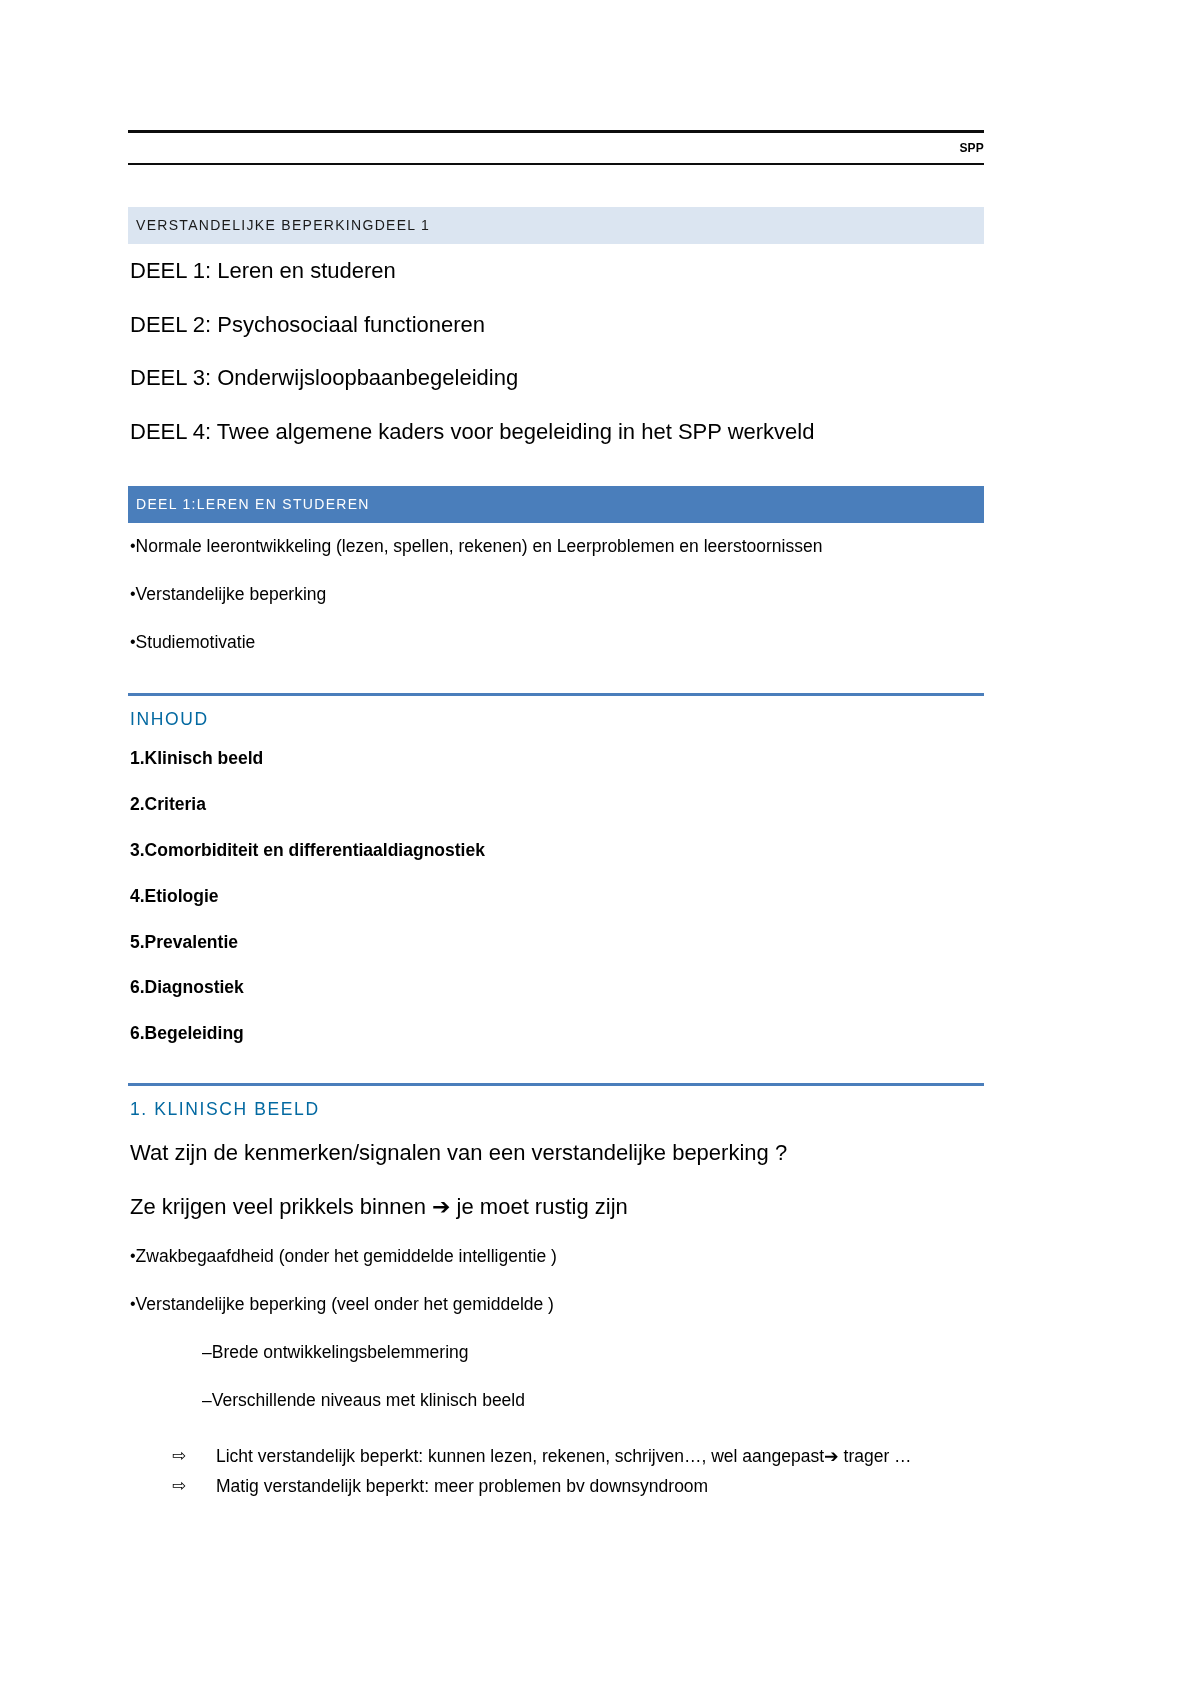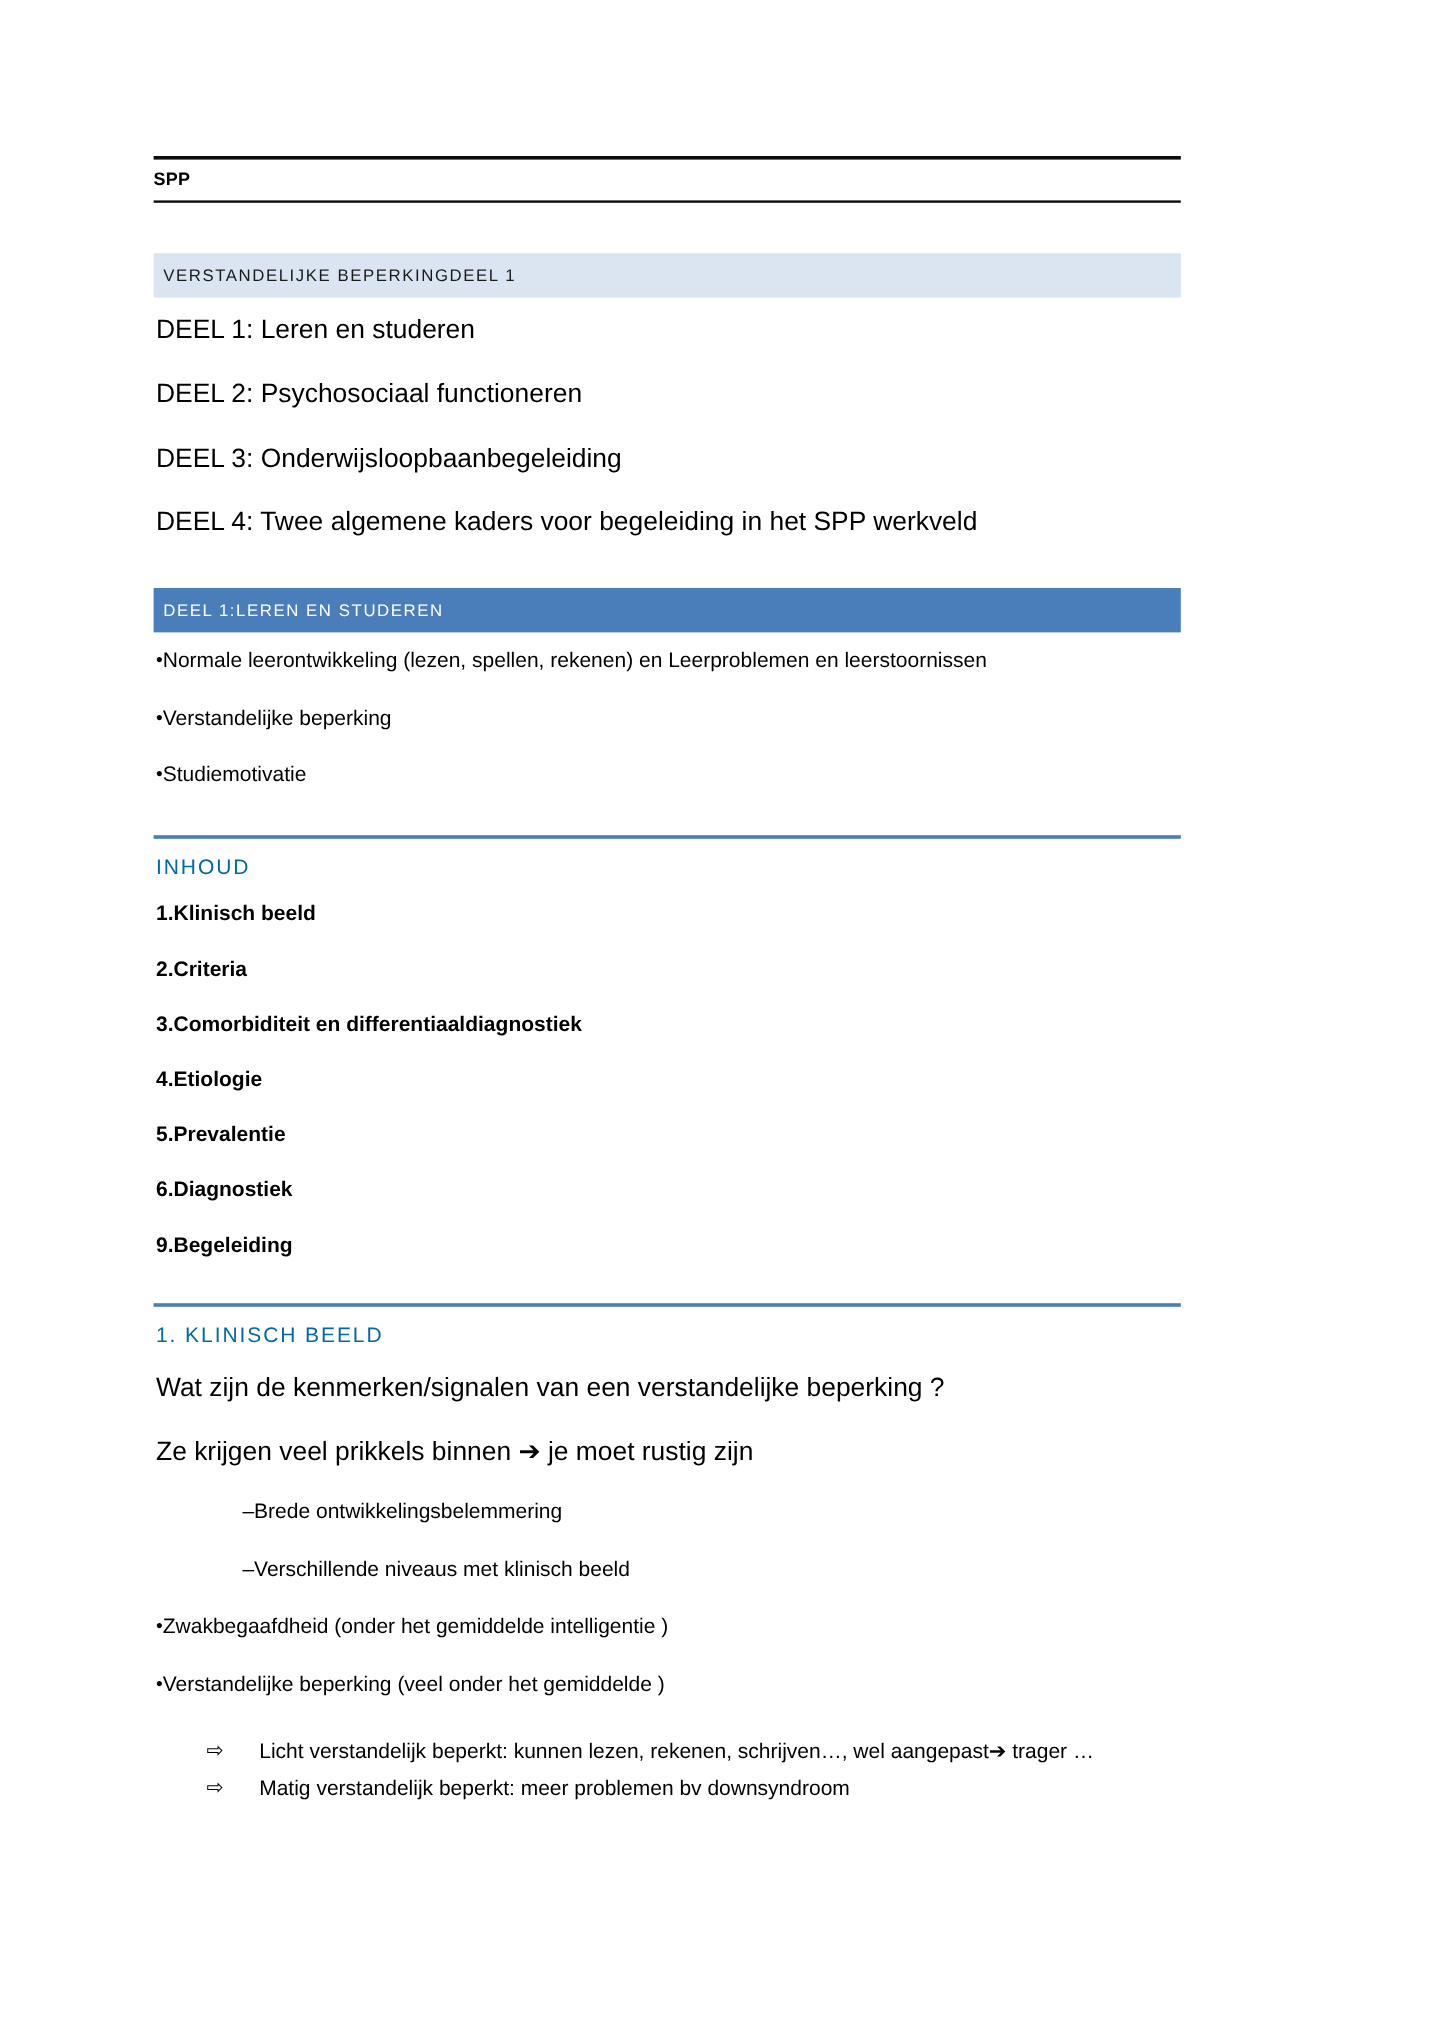--- a/index.html
+++ b/index.html
@@ -37,22 +37,22 @@
     height: 3px;
     background: #0d0d0d;
     width: 100%;
   }
   .rule-thin {
     height: 2px;
     background: #0d0d0d;
     width: 100%;
   }
   .header-title {
-    text-align: left;
-    font-size: 15px;
+    text-align: right;
+    font-size: 12px;
     font-weight: 700;
     letter-spacing: 0.2px;
     padding: 9px 0 8px 0;
     line-height: 1.1;
   }
 
   
   .band {
     width: 100%;
     box-sizing: border-box;
@@ -182,38 +182,38 @@
 
     <div class="section-rule"></div>
     <div class="section-heading">INHOUD</div>
     <div>
       <div class="numbered">1.Klinisch beeld</div>
       <div class="numbered">2.Criteria</div>
       <div class="numbered">3.Comorbiditeit en differentiaaldiagnostiek</div>
       <div class="numbered">4.Etiologie</div>
       <div class="numbered">5.Prevalentie</div>
       <div class="numbered">6.Diagnostiek</div>
-      <div class="numbered">9.Begeleiding</div>
+      <div class="numbered">6.Begeleiding</div>
     </div>
 
     <div class="section-rule"></div>
     <div class="section-heading">1. KLINISCH BEELD</div>
 
     <div class="para">Wat zijn de kenmerken/signalen van een verstandelijke beperking ?</div>
 
     <div class="para"><span>Ze krijgen veel prikkels binnen </span><span class="arr">➔</span><span> je moet rustig zijn</span></div>
 
     <div>
+      <div class="bullet-line"><span class="bul">•</span><span>Zwakbegaafdheid (onder het gemiddelde intelligentie )</span></div>
+      <div class="bullet-line"><span class="bul">•</span><span>Verstandelijke beperking (veel onder het gemiddelde )</span></div>
+    </div>
+
+    <div>
       <div class="dash-item">–Brede ontwikkelingsbelemmering</div>
       <div class="dash-item">–Verschillende niveaus met klinisch beeld</div>
-    </div>
-
-    <div>
-      <div class="bullet-line"><span class="bul">•</span><span>Zwakbegaafdheid (onder het gemiddelde intelligentie )</span></div>
-      <div class="bullet-line"><span class="bul">•</span><span>Verstandelijke beperking (veel onder het gemiddelde )</span></div>
     </div>
 
     <div class="arrow-group">
       <div class="arrow-item">
         <span class="glyph">⇨</span>
         <span class="atxt"><span>Licht verstandelijk beperkt: kunnen lezen, rekenen, schrijven…, wel aangepast</span><span class="arr">➔</span><span> trager …</span></span>
       </div>
       <div class="arrow-item">
         <span class="glyph">⇨</span>
         <span class="atxt"><span>Matig verstandelijk beperkt: meer problemen bv downsyndroom</span></span>

